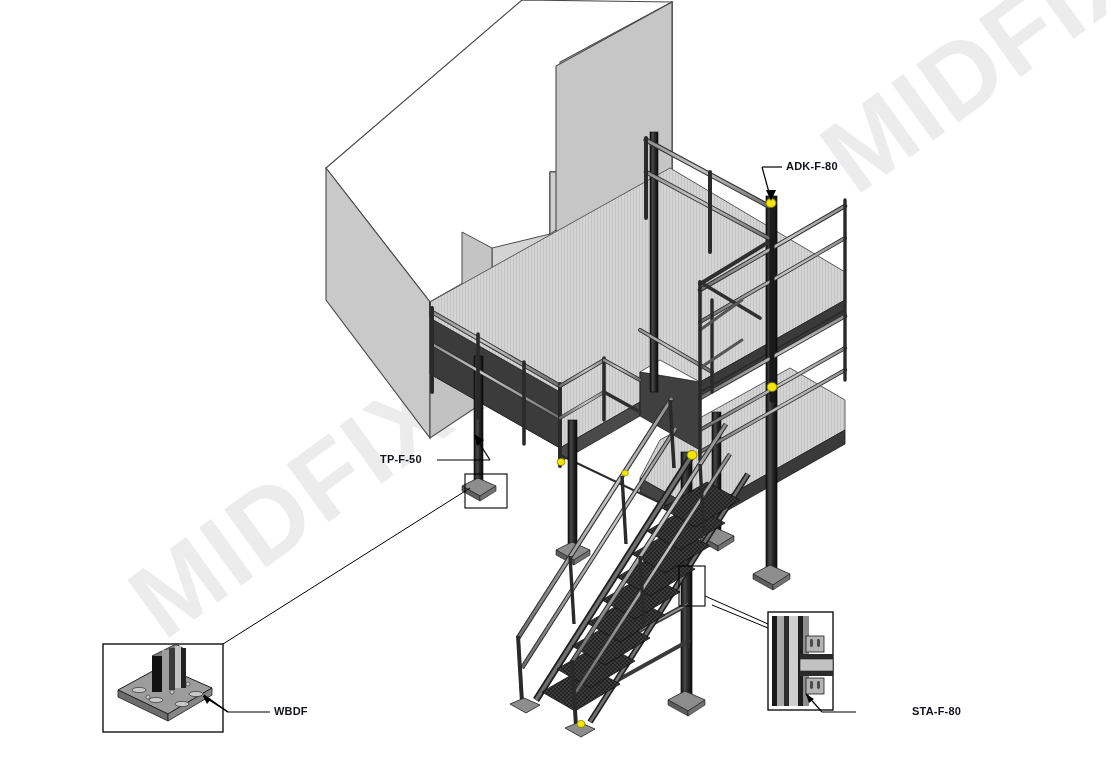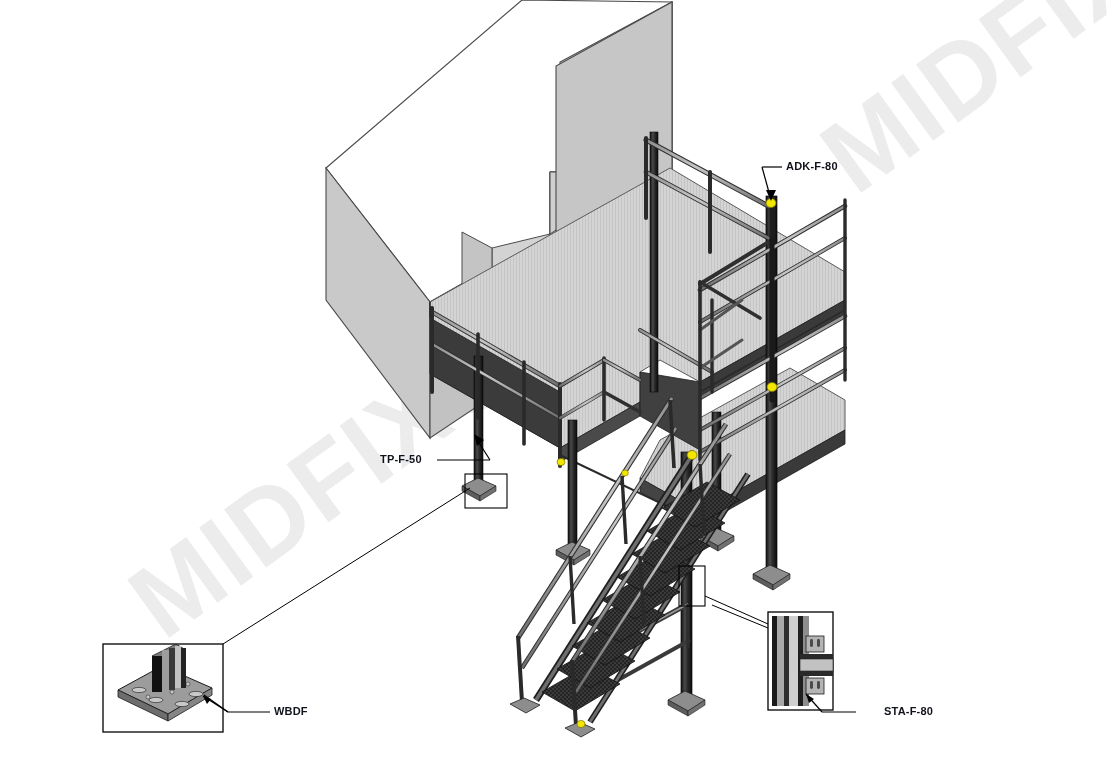--- a/index.html
+++ b/index.html
@@ -54,21 +54,21 @@
     font-family: "Liberation Sans", sans-serif;
     font-weight: bold;
     font-size: 11px;
     color: #10131c;
     white-space: nowrap;
     letter-spacing: 0.2px;
   }
   #label-adk  { left: 786px; top: 160px; }
   #label-tp   { left: 380px; top: 453px; }
   #label-wbdf { left: 274px; top: 705px; }
-  #label-sta  { left: 884px; top: 705px; }
+  #label-sta  { left: 912px; top: 705px; }
 </style>
 </head>
 <body>
 
 <div id="sheet">
 
   <div class="wm" id="wm-top">MIDFIX©</div>
   <div class="wm" id="wm-bottom">MIDFIX©</div>
 
   <svg id="drawing-svg" viewBox="0 0 1113 761">

